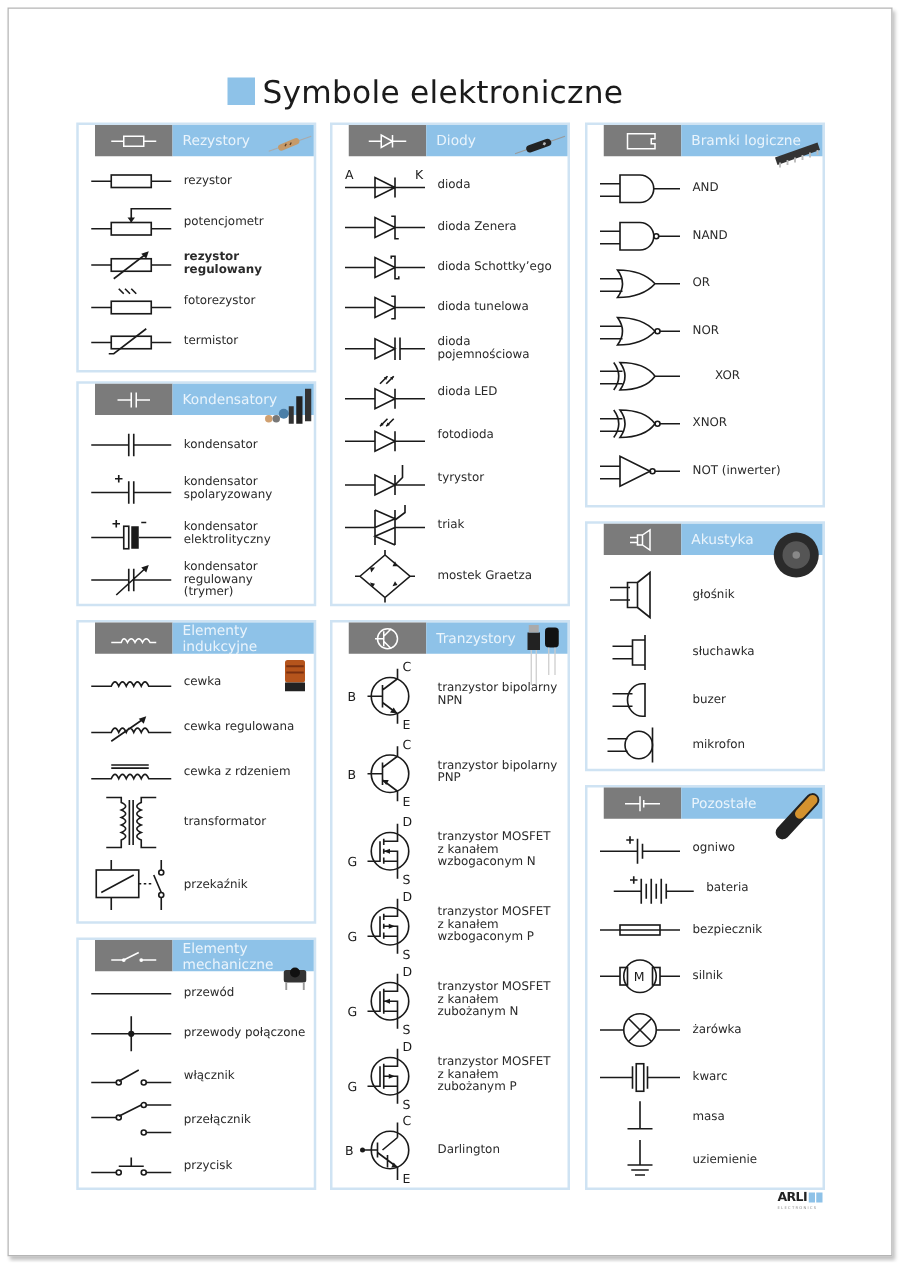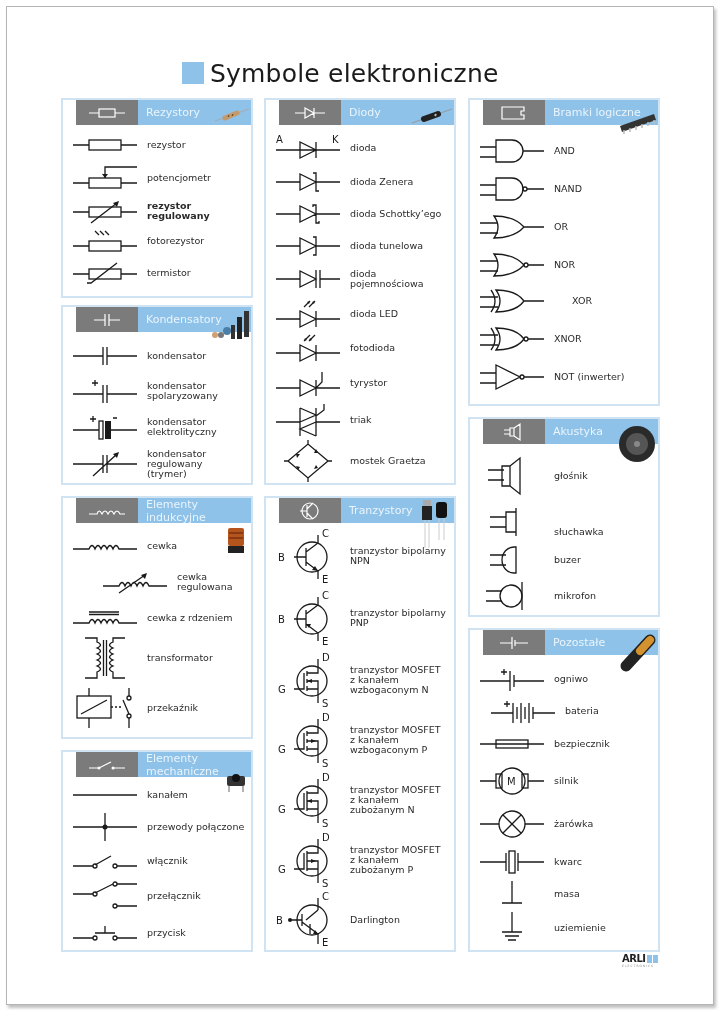--- a/index.html
+++ b/index.html
@@ -178,21 +178,21 @@
       <rect x="1" y="18" width="16" height="7" fill="#222"></rect>
     </svg>
   <div class="row" style="top:36px;height:24px;">
     <div class="sym">
         <svg width="64" height="12">
           <path class="s" d="M0 9H16Q19 2 22 9Q25 2 28 9Q31 2 34 9Q37 2 40 9Q43 2 46 9H64"></path>
         </svg>
       </div>
     <div class="lbl">cewka</div>
   </div>
-  <div class="row" style="top:72px;height:24px;margin-left:30px;">
+  <div class="row" style="top:72px;height:24px;">
     <div class="sym">
         <svg width="64" height="22">
           <path class="s" d="M0 15H16Q19 8 22 15Q25 8 28 15Q31 8 34 15Q37 8 40 15Q43 8 46 15H64M16 22L42 4"></path>
           <path class="f" d="M44 2L38 4L42 8Z"></path>
         </svg>
       </div>
     <div class="lbl">cewka regulowana</div>
   </div>
   <div class="row" style="top:108px;height:24px;">
     <div class="sym">
@@ -240,21 +240,21 @@
       <rect x="2" y="4" width="18" height="10" rx="2" fill="#333"></rect>
       <circle cx="11" cy="6" r="4" fill="#111"></circle>
       <path d="M4 14V20M18 14V20" stroke="#999" stroke-width="1.5"></path>
     </svg>
   <div class="row" style="top:34px;height:18px;">
     <div class="sym">
         <svg width="64" height="4">
           <path class="s" d="M0 2H64"></path>
         </svg>
       </div>
-    <div class="lbl">kanałem</div>
+    <div class="lbl">przewód</div>
   </div>
   <div class="row" style="top:60px;height:30px;">
     <div class="sym">
         <svg width="64" height="28">
           <path class="s" d="M0 14H64M32 0V28"></path>
           <circle class="f" cx="32" cy="14" r="2.5"></circle>
         </svg>
       </div>
     <div class="lbl">przewody połączone</div>
   </div>
@@ -613,21 +613,21 @@
       <circle cx="19" cy="19" r="3" fill="#888"></circle>
     </svg>
   <div class="row" style="top:36px;height:42px;">
     <div class="sym">
         <svg width="64" height="40">
           <path class="s" d="M8 14H24M8 24H24M22 10H30V30H22Z M30 10L40 2V38L30 30"></path>
         </svg>
       </div>
     <div class="lbl">głośnik</div>
   </div>
-  <div class="row" style="top:88px;height:30px;align-items:flex-end;">
+  <div class="row" style="top:88px;height:30px;">
     <div class="sym">
         <svg width="64" height="30">
           <path class="s" d="M10 10H26M10 20H26M26 5H36V25H26Z M36 1V29"></path>
         </svg>
       </div>
     <div class="lbl">słuchawka</div>
   </div>
   <div class="row" style="top:126px;height:30px;">
     <div class="sym">
         <svg width="64" height="30">

